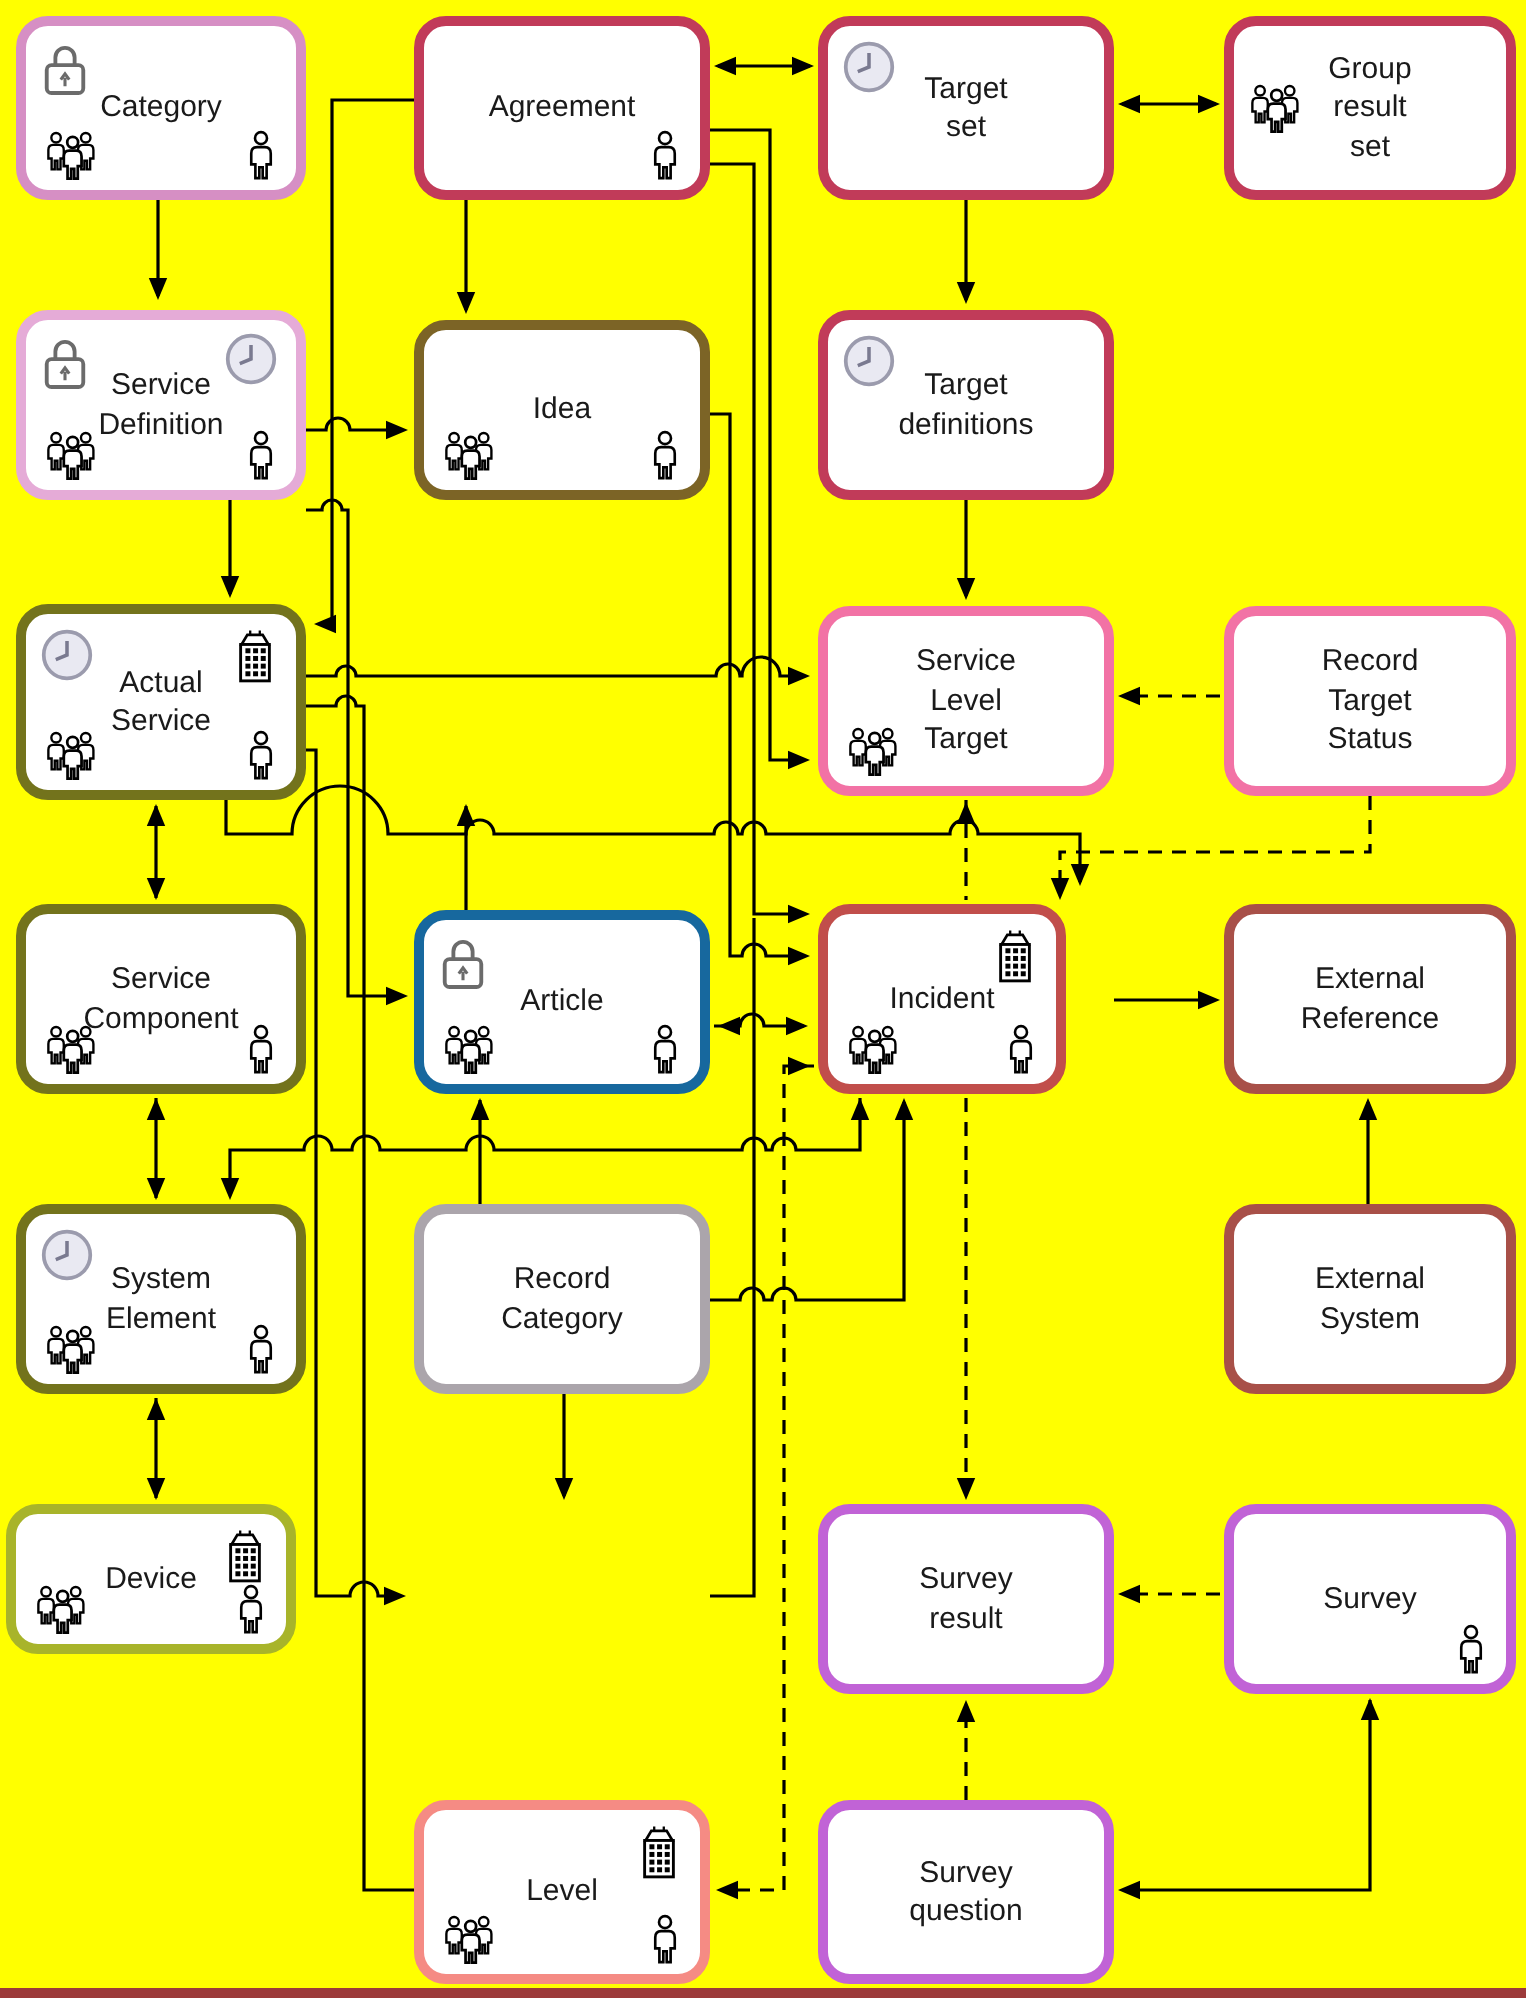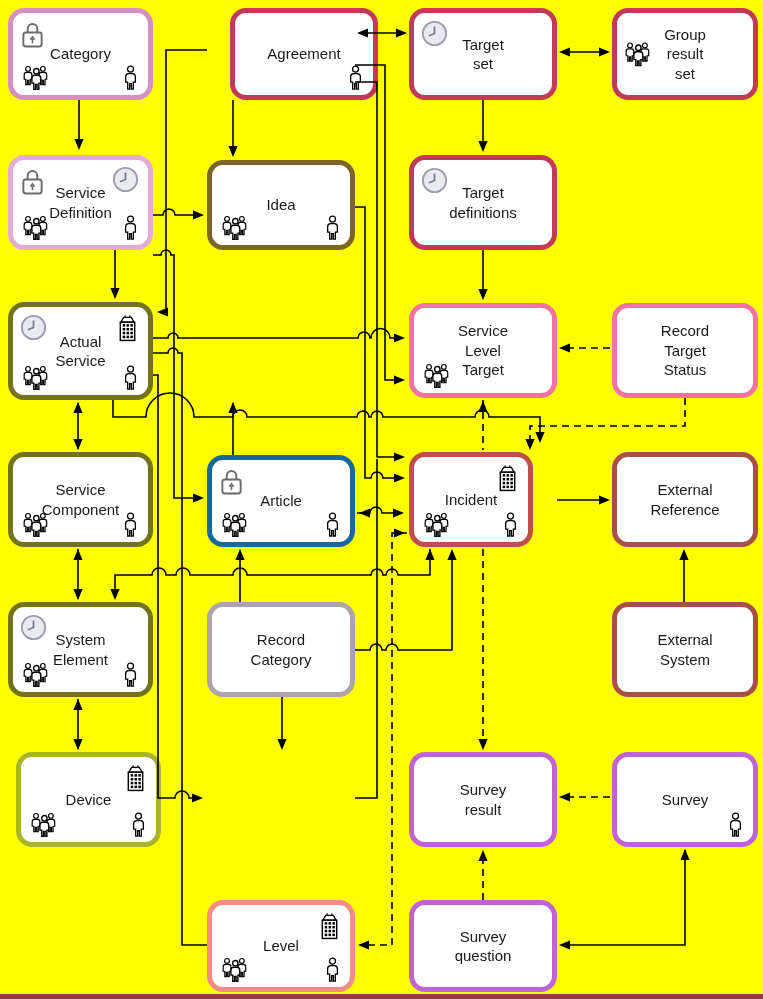--- a/index.html
+++ b/index.html
@@ -40,21 +40,21 @@
           <g transform="translate(9,3) scale(0.92)">
     <circle cx="8" cy="4" r="3.2" fill="#fff" stroke="#000" stroke-width="1.6"></circle>
     <path d="M2.8 12.2 Q2.8 8.8 6 8.8 L10 8.8 Q13.2 8.8 13.2 12.2 L13.2 18 L11 18 L11 25.3 L8.9 25.3 L8.9 19.5 L7.1 19.5 L7.1 25.3 L5 25.3 L5 18 L2.8 18 Z" fill="#fff" stroke="#000" stroke-width="1.6"></path>
           </g>
         </svg></span>
       <span class="icon br"><svg width="15" height="25" viewBox="0 0 16 26">
     <circle cx="8" cy="4" r="3.2" fill="#fff" stroke="#000" stroke-width="1.4"></circle>
     <path d="M2.8 12.2 Q2.8 8.8 6 8.8 L10 8.8 Q13.2 8.8 13.2 12.2 L13.2 18 L11 18 L11 25.3 L8.9 25.3 L8.9 19.5 L7.1 19.5 L7.1 25.3 L5 25.3 L5 18 L2.8 18 Z" fill="#fff" stroke="#000" stroke-width="1.4"></path>
         </svg></span>
     </div>
-    <div class="node" style="left: 207px; top: 8px; width: 148px; height: 92px; border-color: rgb(193, 59, 89); margin-left: 23px;">
+    <div class="node" style="left: 207px; top: 8px; width: 148px; height: 92px; border-color: rgb(193, 59, 89);">
       <div class="label">Agreement</div>
       <span class="icon br"><svg width="15" height="25" viewBox="0 0 16 26">
     <circle cx="8" cy="4" r="3.2" fill="#fff" stroke="#000" stroke-width="1.4"></circle>
     <path d="M2.8 12.2 Q2.8 8.8 6 8.8 L10 8.8 Q13.2 8.8 13.2 12.2 L13.2 18 L11 18 L11 25.3 L8.9 25.3 L8.9 19.5 L7.1 19.5 L7.1 25.3 L5 25.3 L5 18 L2.8 18 Z" fill="#fff" stroke="#000" stroke-width="1.4"></path>
         </svg></span>
     </div>
     <div class="node" style="left: 409px; top: 8px; width: 148px; height: 92px; border-color: rgb(193, 59, 89);">
       <div class="label">Target
 set</div>
       <span class="icon tl"><svg width="27" height="27" viewBox="0 0 26 26">
@@ -325,21 +325,21 @@
         </svg></span>
     </div>
     <div class="node" style="left: 207px; top: 602px; width: 148px; height: 95px; border-color: rgb(171, 165, 171);">
       <div class="label">Record
 Category</div>
     </div>
     <div class="node" style="left: 612px; top: 602px; width: 146px; height: 95px; border-color: rgb(168, 80, 72);">
       <div class="label">External
 System</div>
     </div>
-    <div class="node" style="left: 16px; top: 752px; width: 145px; height: 95px; border-color: rgb(168, 180, 42);">
+    <div class="node" style="left: 3px; top: 752px; width: 145px; height: 75px; border-color: rgb(168, 180, 42);">
       <div class="label">Device</div>
       <span class="icon tr"><svg width="23" height="29" viewBox="0 0 24 30">
       <path d="M5 9.5 L8 4.5 L16 4.5 L19 9.5 Z" fill="#fff" stroke="#000" stroke-width="1.4"></path>
       <path d="M9.5 4.5 L9.5 2.2 M14.5 4.5 L14.5 2.2" stroke="#000" stroke-width="1.2"></path>
       <rect x="4.5" y="9.5" width="15" height="19" fill="#fff" stroke="#000" stroke-width="1.5"></rect>
       <rect x="7" y="11.5" width="2.6" height="2.6" fill="#000"></rect>
           <rect x="11" y="11.5" width="2.6" height="2.6" fill="#000"></rect>
           <rect x="15" y="11.5" width="2.6" height="2.6" fill="#000"></rect>
           <rect x="7" y="15.5" width="2.6" height="2.6" fill="#000"></rect>
           <rect x="11" y="15.5" width="2.6" height="2.6" fill="#000"></rect>

